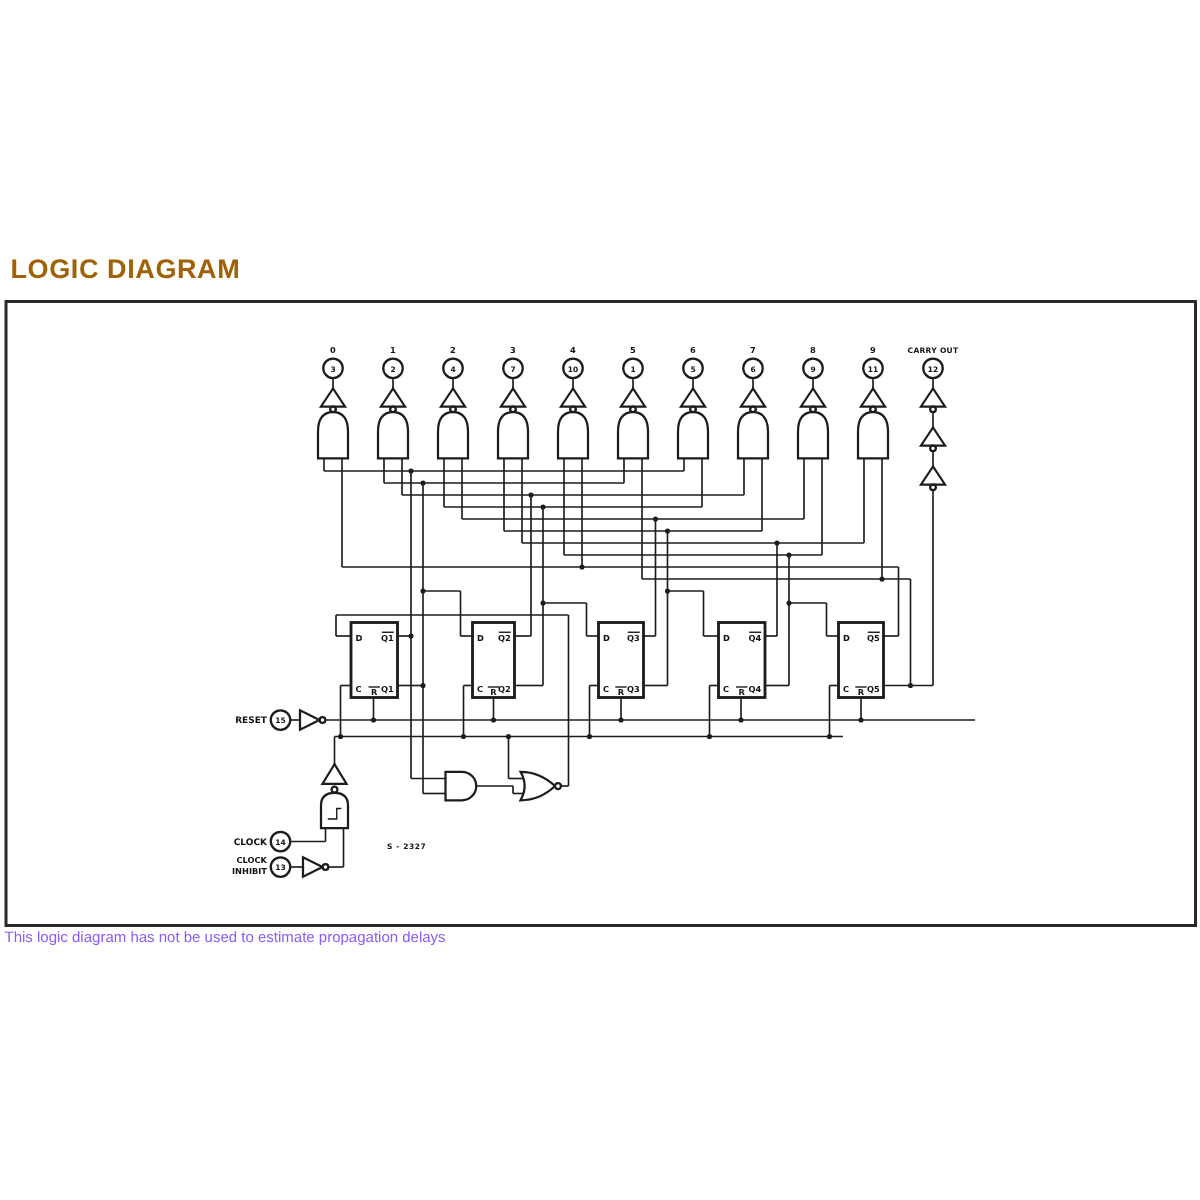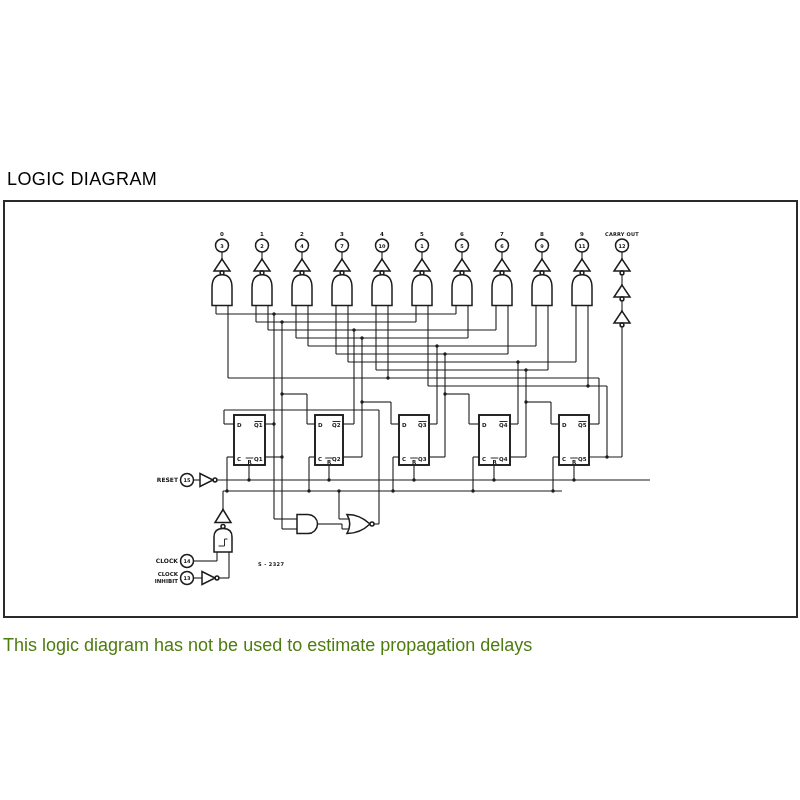--- a/index.html
+++ b/index.html
@@ -3,30 +3,30 @@
 <meta charset="utf-8">
 <style>
   html,body{margin:0;padding:0;}
   body{
     width:800px;height:800px;background:#ffffff;position:relative;
     font-family:"Liberation Sans", sans-serif;color:#111;
     overflow:hidden;
   }
   .page-title{
     position:absolute;left:7px;top:169px;
-    font-size:18px;font-weight:normal;letter-spacing:.4px;color:#000000;
+    font-size:18px;font-weight:bold;letter-spacing:.4px;color:#a16207;
   }
   .diagram-box{
     position:absolute;left:3px;top:200px;width:791px;height:414px;
     border:2px solid #2a2a2a;background:#fff;
   }
   .diagram-box svg{display:block;width:100%;height:100%;}
   .footnote{
-    position:absolute;left:3px;top:635px;
-    font-size:18px;color:#4d7c0f;
+    position:absolute;left:3px;top:620px;
+    font-size:10px;color:#8b5cf6;
   }
   
   .wire{stroke:#1c1c1c;stroke-width:1.1;fill:none;}
   .shape{stroke:#1c1c1c;stroke-width:1.5;fill:#fff;}
   .ffbox{stroke:#1c1c1c;stroke-width:1.9;fill:#fff;}
   .dot{fill:#1c1c1c;stroke:none;}
   .lbl{fill:#141414;font-family:"DejaVu Sans", sans-serif;font-weight:bold;}
   .ovl{stroke:#141414;stroke-width:0.9;}
   .hyst{stroke:#141414;stroke-width:0.9;fill:none;}
 </style>

